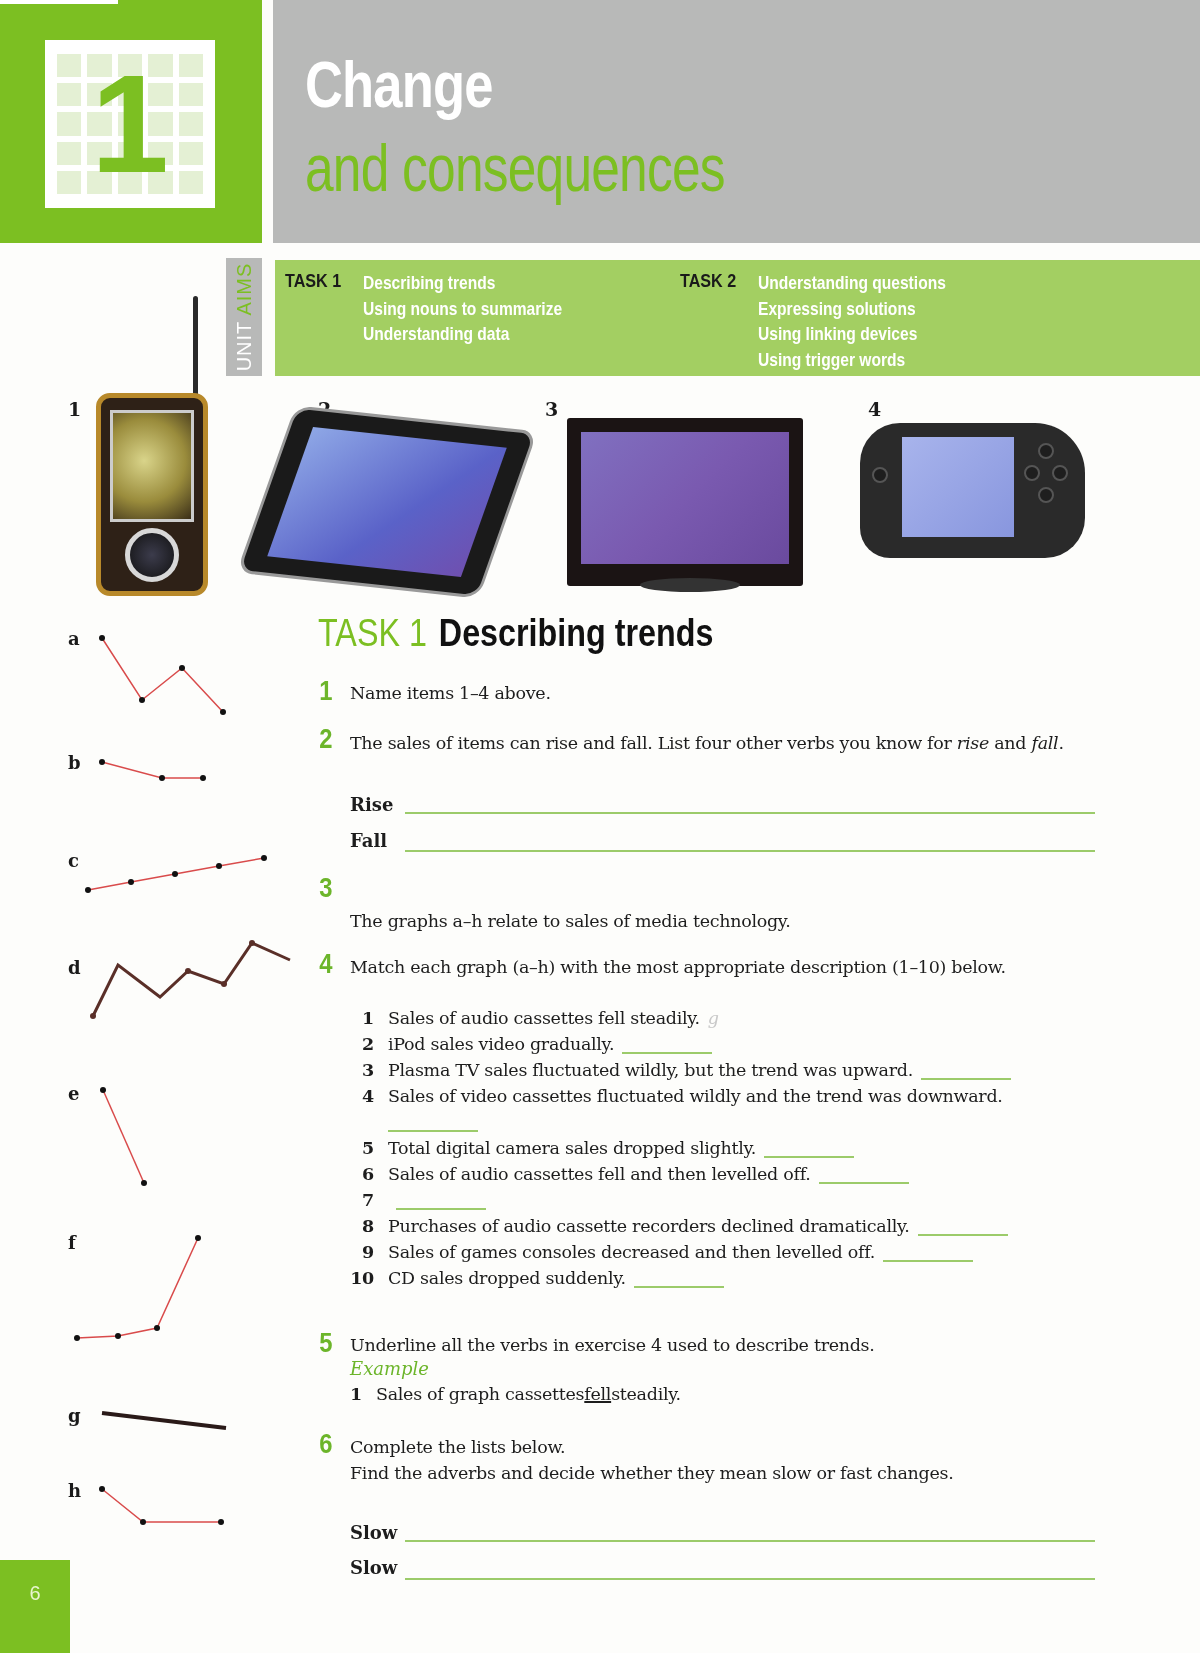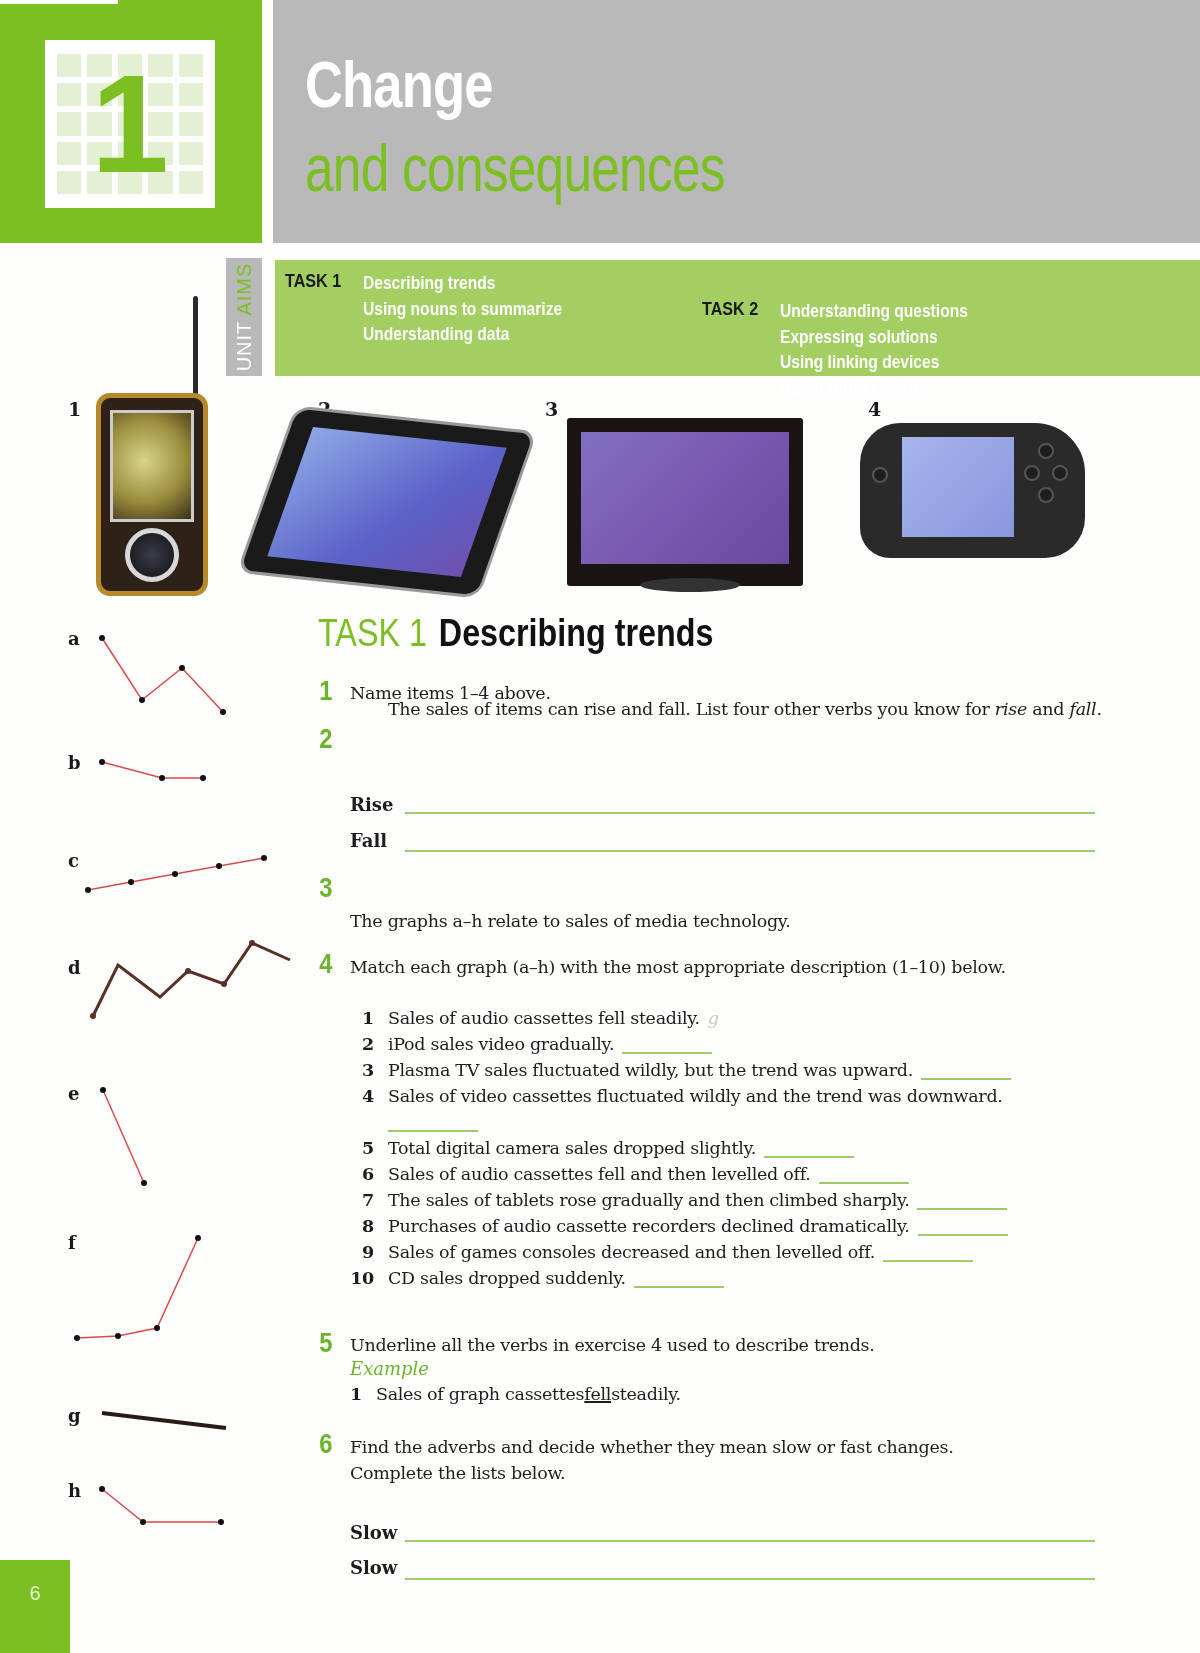--- a/index.html
+++ b/index.html
@@ -115,21 +115,21 @@
 </div>
 <div class="abs aims-band">
   <div class="aim-col" style="left:10px;">
     <div class="aim-label">TASK 1</div>
     <div class="aim-items">
       <div>Describing trends</div>
       <div>Using nouns to summarize</div>
       <div>Understanding data</div>
     </div>
   </div>
-  <div class="aim-col" style="left:427px;margin-top:28px;">
+  <div class="aim-col" style="left:405px;">
     <div class="aim-label">TASK 2</div>
     <div class="aim-items">
       <div>Understanding questions</div>
       <div>Expressing solutions</div>
       <div>Using linking devices</div>
       <div>Using trigger words</div>
     </div>
   </div>
 </div>
 
@@ -227,21 +227,21 @@
 </svg>
 
 <div class="abs task-heading">
   <span class="t">TASK 1</span><span class="n">Describing trends</span>
 </div>
 
 <div class="ex-num" style="top:675px;">1</div>
 <div class="ex-text" style="top:680px;">Name items 1–4 above.</div>
 
 <div class="ex-num" style="top:723px;">2</div>
-<div class="ex-text" style="top:696px;width:720px;margin-left:38px;">
+<div class="ex-text" style="top:730px;width:720px;">
   <span>The sales of items can rise and fall. List four other verbs you know for </span><em>rise</em><span> and </span><em>fall</em><span>.</span>
 </div>
 <div class="fill-label" style="top:794px;">Rise</div>
 <div class="fill-line" style="top:812px;"></div>
 <div class="fill-label" style="top:830px;">Fall</div>
 <div class="fill-line" style="top:850px;"></div>
 
 <div class="ex-num" style="top:872px;">3</div>
 <div class="ex-text" style="top:908px;">
   <div>The graphs a–h relate to sales of media technology.</div>
@@ -279,21 +279,20 @@
     <span>Total digital camera sales dropped slightly.</span>
     <span class="blank" style="margin-top:18px;"></span>
   </div>
   <div class="sub-item" style="top:1164px;">
     <span class="sub-num">6</span>
     <span>Sales of audio cassettes fell and then levelled off.</span>
     <span class="blank" style="margin-top:18px;"></span>
   </div>
   <div class="sub-item" style="top:1190px;">
     <span class="sub-num">7</span>
-    <span>The sales of tablets rose gradually and then climbed sharply.</span>
     <span class="blank" style="margin-top:18px;"></span>
   </div>
   <div class="sub-item" style="top:1216px;">
     <span class="sub-num">8</span>
     <span>Purchases of audio cassette recorders declined dramatically.</span>
     <span class="blank" style="margin-top:18px;"></span>
   </div>
   <div class="sub-item" style="top:1242px;">
     <span class="sub-num">9</span>
     <span>Sales of games consoles decreased and then levelled off.</span>
@@ -313,22 +312,22 @@
   <div class="sub-item" style="top:1384px;left:-12px;">
     <span class="sub-num">1</span>
     <span>Sales of graph cassettes </span>
       <span class="fell">fell</span>
       <span> steadily.</span>
   </div>
 </div>
 
 <div class="ex-num" style="top:1428px;">6</div>
 <div class="ex-text" style="top:1434px;">
+  <div>Complete the lists below.</div>
   <div>Find the adverbs and decide whether they mean slow or fast changes.</div>
-  <div>Complete the lists below.</div>
 </div>
 <div class="fill-label" style="top:1522px;">Slow</div>
 <div class="fill-line" style="top:1540px;"></div>
 <div class="fill-label" style="top:1557px;">Slow</div>
 <div class="fill-line" style="top:1578px;"></div>
 
 <div class="abs page-num-box">
   <div class="page-num">6</div>
 </div>
 

